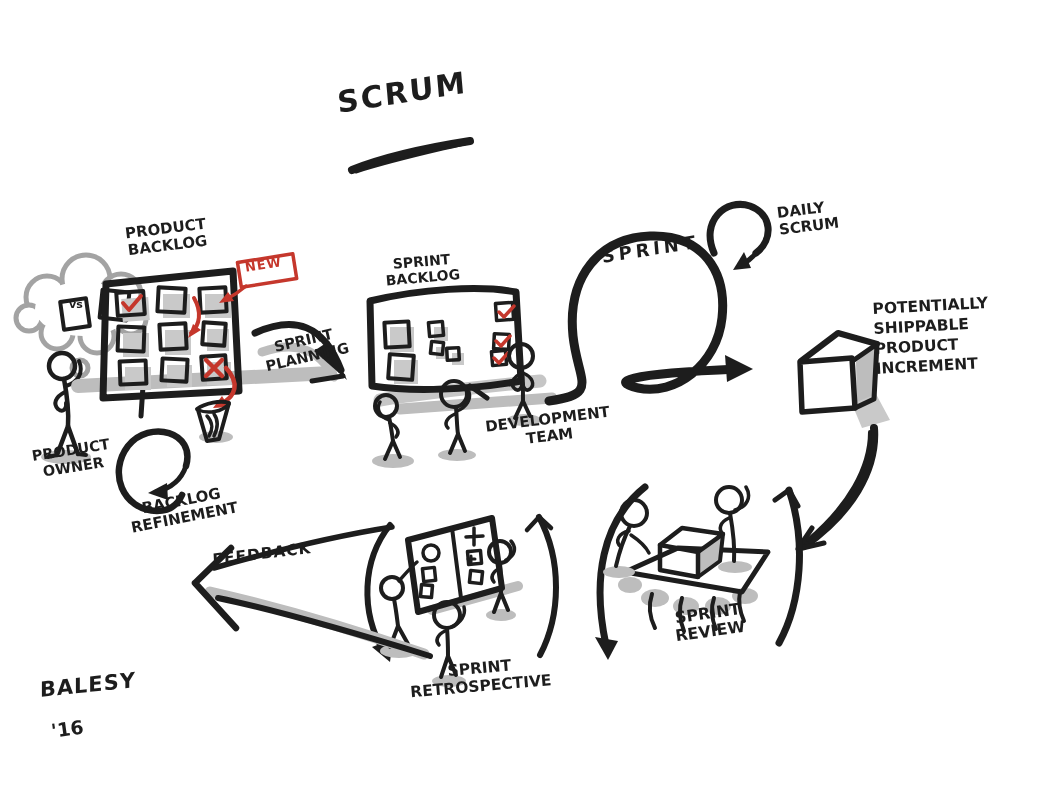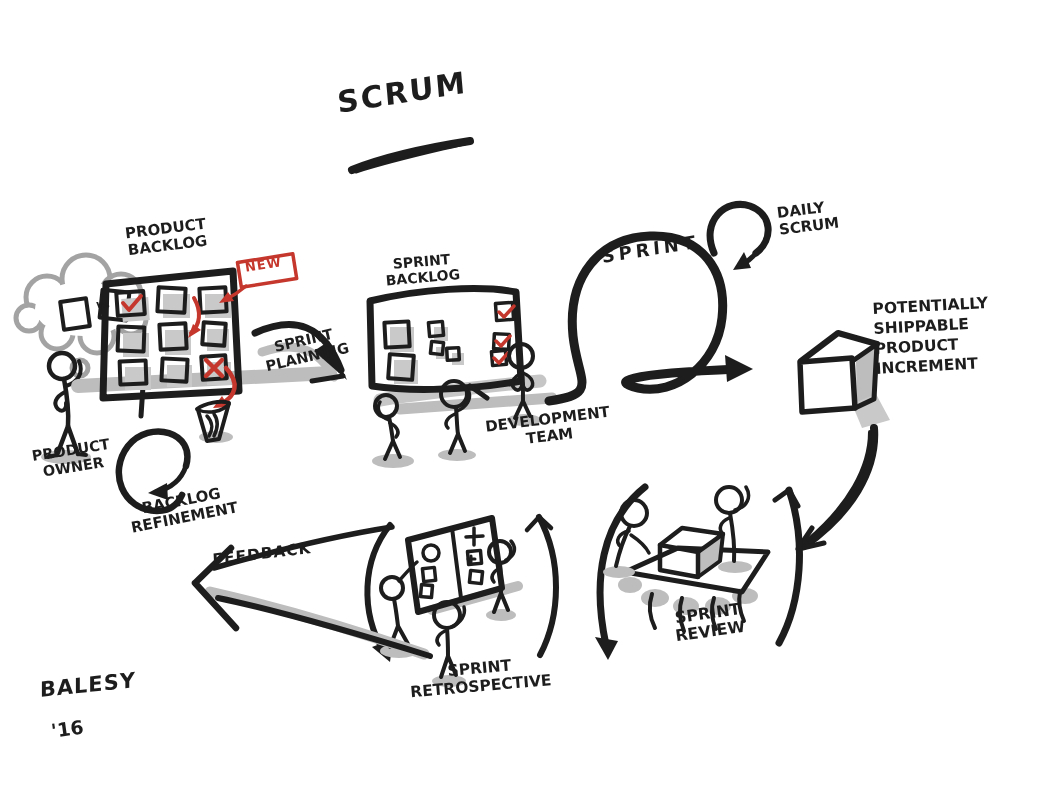--- a/index.html
+++ b/index.html
@@ -24,21 +24,21 @@
   #lbl-sprint-backlog{left:368px;top:258px;width:106px;font-size:14px;transform:rotate(-5deg);}
   #lbl-product-owner{left:26px;top:449px;width:88px;font-size:14.5px;transform:rotate(-9deg);}
   #lbl-development-team{left:483px;top:419px;width:128px;font-size:15px;transform:rotate(-7deg);}
   #lbl-sprint{left:601px;top:247px;font-size:18px;letter-spacing:4px;transform:rotate(-9deg) skewX(-4deg);}
   #lbl-daily-scrum{left:776px;top:205px;width:88px;font-size:15px;transform:rotate(-7deg);}
   #lbl-increment{left:872px;top:299px;width:128px;font-size:15.5px;line-height:1.3;transform:rotate(-3deg);}
   #lbl-sprint-review{left:648px;top:613px;width:118px;font-size:16px;transform:rotate(-8deg);}
   #lbl-sprint-retro{left:390px;top:668px;width:178px;font-size:15.5px;transform:rotate(-5deg);}
   #lbl-feedback{left:212px;top:552px;font-size:15.5px;letter-spacing:1px;transform:rotate(-7deg) skewX(-4deg);}
   #lbl-backlog-refinement{left:112px;top:506px;width:138px;font-size:15px;transform:rotate(-11deg);}
-  #lbl-vs{left:96px;top:299px;font-size:11px;}
+  #lbl-vs{left:69px;top:299px;font-size:11px;}
   #sig-name{left:40px;top:678px;font-size:21px;letter-spacing:1px;transform:rotate(-6deg) skewX(-6deg);}
   #sig-year{left:50px;top:721px;font-size:19px;transform:rotate(-8deg);}
 </style>
 </head>
 <body>
 
 <div id="scene">
 
 <svg width="1050" height="787" viewBox="0 0 1050 787">
 

